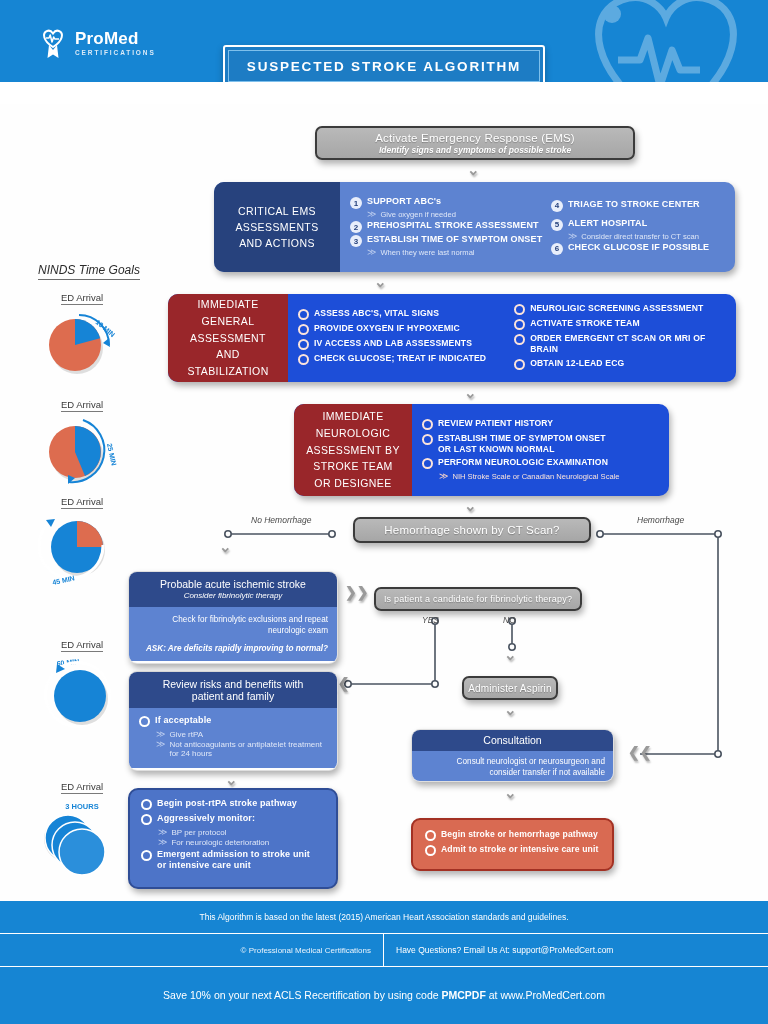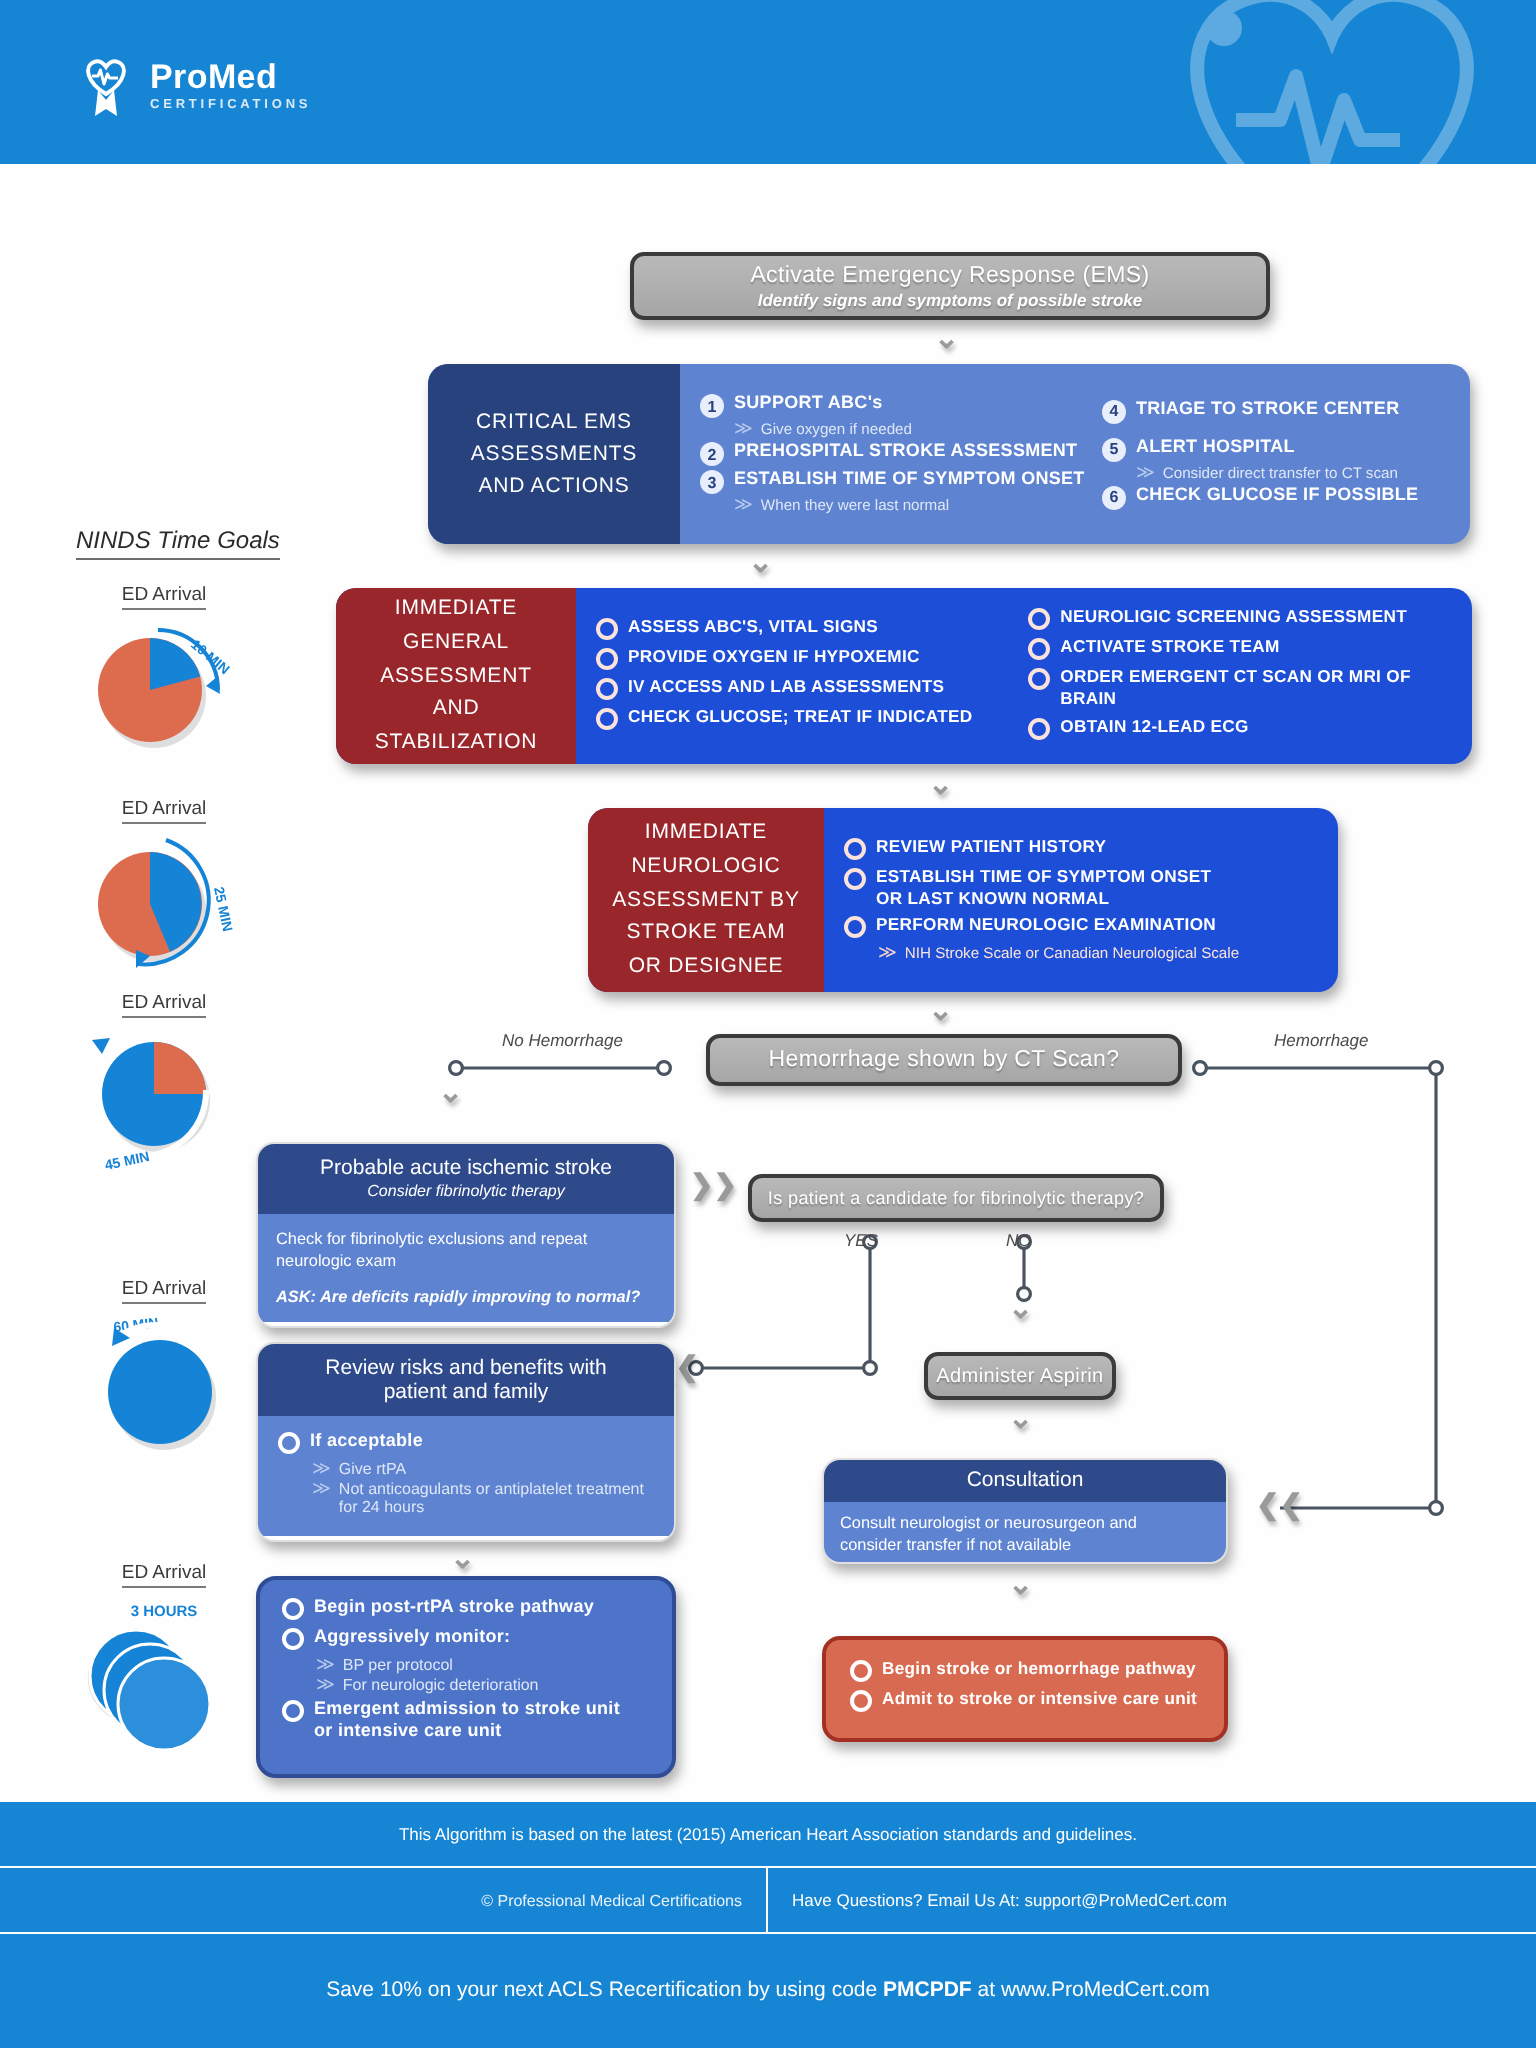--- a/index.html
+++ b/index.html
@@ -125,21 +125,21 @@
   .card {
     border-radius: 9px; overflow: hidden; border: 1px solid rgba(0,0,0,.12);
   }
   .card-head {
     background: #2e4a8b; color: #fff; text-align: center;
     padding: 6px 8px 7px;
   }
   .card-head-title { font-size: 10.5px; }
   .card-head-sub { font-size: 8px; font-style: italic; margin-top: 1px; }
   .card-body { background: #5d83d1; padding: 7px 9px; }
-  .card-line { color: #ffffff; font-size: 8.2px; text-align: left; line-height: 1.35; }
+  .card-line { color: #ffffff; font-size: 8.2px; text-align: right; line-height: 1.35; }
   .card-line.italic { font-style: italic; font-weight: bold; margin-top: 7px; }
 
   .red-final {
     background: #d96a52; border: 2px solid #a33123; border-radius: 9px;
     padding: 9px 12px;
   }
 
   
   #footer { position: absolute; left: 0; top: 901px; width: 768px; height: 123px; background: #1685d3; }
   #foot-row1 {
@@ -175,20 +175,25 @@
       <path d="M15 21 C 5 15, 4 7, 9 5 C 12 3.7, 14 6, 15 7.5 C 16 6, 18 3.7, 21 5 C 26 7, 25 15, 15 21 Z" fill="none" stroke="#ffffff" stroke-width="2"></path>
       <path d="M8 12 L11 12 L12.2 9 L14 16 L15.7 11 L16.8 13 L21 13" fill="none" stroke="#ffffff" stroke-width="1.5" stroke-linejoin="round"></path>
       <path d="M11 19 L15 24 L19 19 L20.5 32 L15 28.5 L9.5 32 Z" fill="#ffffff"></path>
     </svg>
     <div class="logo-text-wrap">
       <span id="logo-name">ProMed</span>
       <span id="logo-sub">CERTIFICATIONS</span>
     </div>
   </div>
 
+  <div id="title-plate">
+    <div id="title-inner">
+      <span id="title-text">SUSPECTED STROKE ALGORITHM</span>
+    </div>
+  </div>
 </div>
 
 <div id="canvas">
 
   <svg id="edges">
     <g stroke="#4a5360" stroke-width="1.6" fill="none">
 
       <line x1="332" y1="430" x2="228" y2="430"></line>
       <circle cx="332" cy="430" r="3.2" fill="#fdfdfd"></circle>
       <circle cx="228" cy="430" r="3.2" fill="#fdfdfd"></circle>

